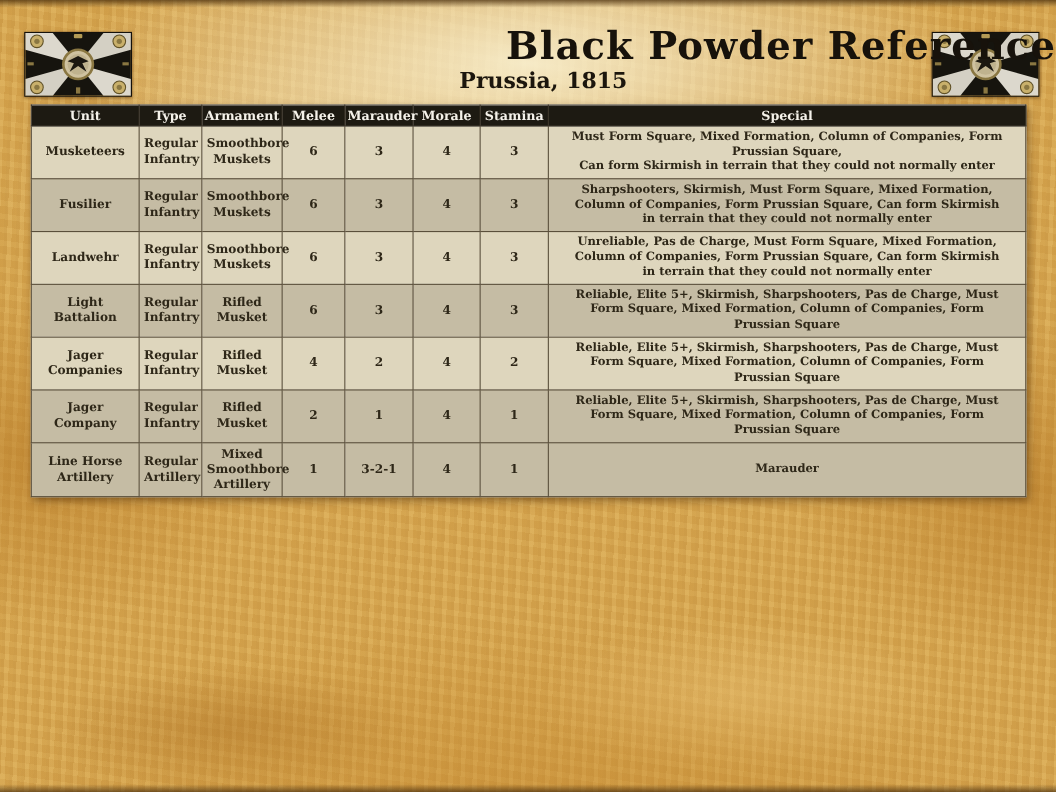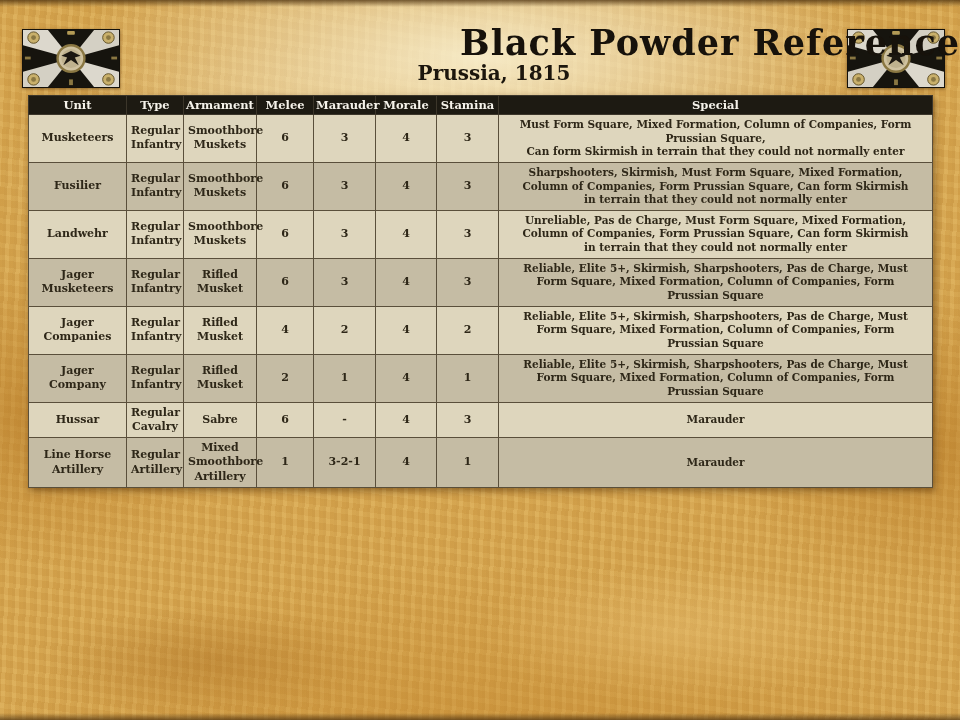--- a/index.html
+++ b/index.html
@@ -164,21 +164,21 @@
     <td>Landwehr</td>
     <td>Regular Infantry</td>
     <td>Smoothbore Muskets</td>
     <td>6</td>
     <td>3</td>
     <td>4</td>
     <td>3</td>
     <td class="special">Unreliable, Pas de Charge, Must Form Square, Mixed Formation, Column of Companies, Form Prussian Square, Can form Skirmish in terrain that they could not normally enter</td>
   </tr>
       <tr class="alt">
-    <td>Jager Musketeers</td>
+    <td>Light Battalion</td>
     <td>Regular Infantry</td>
     <td>Rifled Musket</td>
     <td>6</td>
     <td>3</td>
     <td>4</td>
     <td>3</td>
     <td class="special">Reliable, Elite 5+, Skirmish, Sharpshooters, Pas de Charge, Must Form Square, Mixed Formation, Column of Companies, Form Prussian Square</td>
   </tr>
       <tr>
     <td>Jager Companies</td>
@@ -192,30 +192,20 @@
   </tr>
       <tr class="alt">
     <td>Jager Company</td>
     <td>Regular Infantry</td>
     <td>Rifled Musket</td>
     <td>2</td>
     <td>1</td>
     <td>4</td>
     <td>1</td>
     <td class="special">Reliable, Elite 5+, Skirmish, Sharpshooters, Pas de Charge, Must Form Square, Mixed Formation, Column of Companies, Form Prussian Square</td>
-  </tr>
-      <tr>
-    <td>Hussar</td>
-    <td>Regular Cavalry</td>
-    <td>Sabre</td>
-    <td>6</td>
-    <td>-</td>
-    <td>4</td>
-    <td>3</td>
-    <td class="special">Marauder</td>
   </tr>
       <tr class="alt">
     <td>Line Horse Artillery</td>
     <td>Regular Artillery</td>
     <td>Mixed Smoothbore Artillery</td>
     <td>1</td>
     <td>3-2-1</td>
     <td>4</td>
     <td>1</td>
     <td class="special">Marauder</td>

